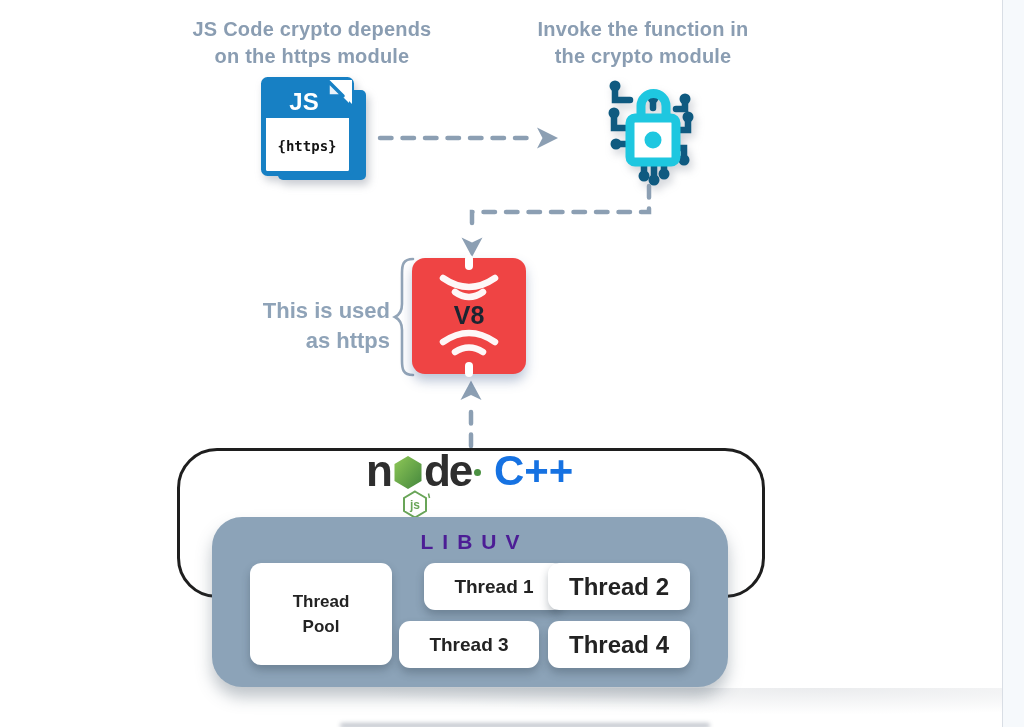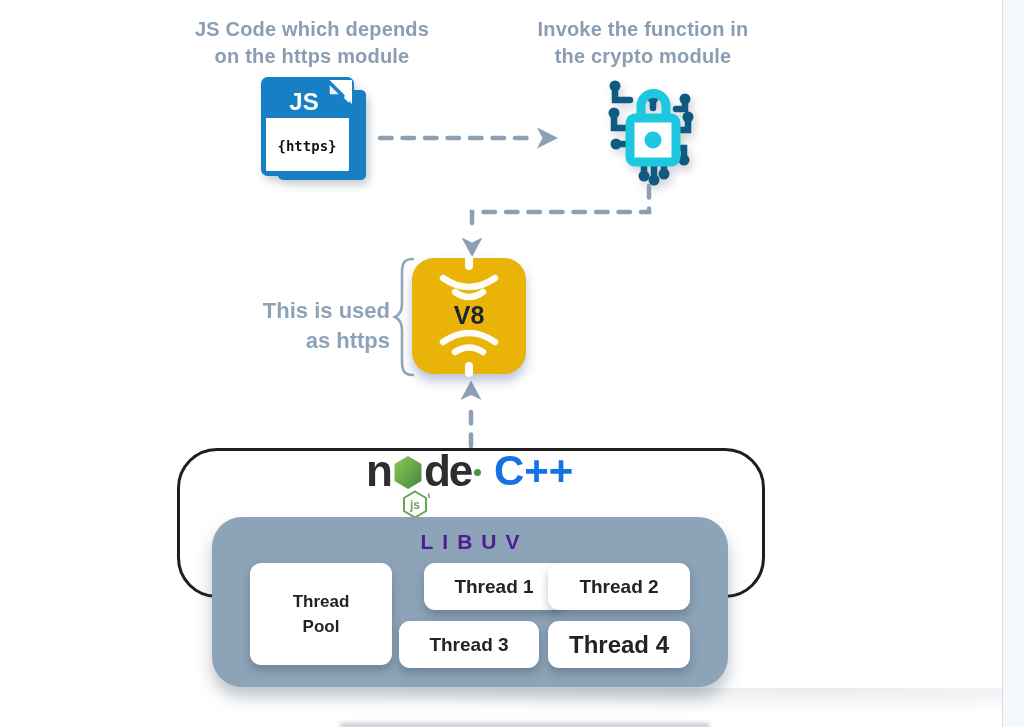--- a/index.html
+++ b/index.html
@@ -17,22 +17,22 @@
   .hdr-crypto{left:483px;top:16px;}
 
   
   .js-file{position:absolute;left:260px;top:76px;filter:drop-shadow(3px 5px 4px rgba(100,110,125,.35));}
   .crypto{position:absolute;left:588px;top:70px;filter:drop-shadow(3px 5px 4px rgba(100,110,125,.30));}
 
   
   .wires{position:absolute;left:0;top:0;width:1024px;height:727px;pointer-events:none;}
 
   
-  .v8-box{position:absolute;left:412px;top:258px;width:114px;height:116px;border-radius:22px;
-    background:#eab308;box-shadow:0 7px 12px rgba(60,90,140,.35);}
+  .v8-box{position:absolute;left:412px;top:258px;width:114px;height:116px;border-radius:13px;
+    background:#ef4444;box-shadow:0 7px 12px rgba(60,90,140,.35);}
   .v8-box svg{overflow:visible;}
   .bridge-note{position:absolute;left:238px;top:296px;width:152px;text-align:right;
     color:#8FA3B8;font-weight:600;font-size:22px;line-height:30px;}
   .brace{position:absolute;left:392px;top:257px;}
 
   
   .node-container{position:absolute;left:177px;top:448px;width:588px;height:150px;
     border:3.5px solid #1E1E1E;border-radius:40px;background:#fff;box-sizing:border-box;z-index:1;}
   .node-logo{position:absolute;left:366px;top:450px;display:flex;align-items:flex-start;z-index:2;}
   .node-letter{font-size:44px;font-weight:800;color:#2E2E2E;letter-spacing:-2px;line-height:42px;}
@@ -44,37 +44,37 @@
   
   .libuv{position:absolute;left:212px;top:517px;width:516px;height:170px;border-radius:30px;
     background:#8CA3B8;box-shadow:0 10px 16px rgba(70,85,100,.35);z-index:2;}
   .libuv-title{position:absolute;left:0;top:13px;width:100%;text-align:center;color:#4c1d95;
     font-size:21px;font-weight:800;letter-spacing:9px;padding-left:9px;box-sizing:border-box;}
   .cell{position:absolute;background:#fff;border-radius:11px;box-shadow:0 5px 9px rgba(40,55,70,.30);
     display:flex;align-items:center;justify-content:center;text-align:center;
     color:#232323;font-weight:700;}
   .pool{left:38px;top:46px;width:142px;height:102px;font-size:17px;line-height:25px;}
   .t1{left:187px;top:46px;width:140px;height:47px;font-size:19px;margin-left:25px;}
-  .t2{left:336px;top:46px;width:142px;height:47px;font-size:19px;}
+  .t2{left:336px;top:46px;width:142px;height:47px;font-size:24px;}
   .t3{left:187px;top:104px;width:140px;height:47px;font-size:19px;}
   .t4{left:336px;top:104px;width:142px;height:47px;font-size:24px;}
 
   
   .bottom-fade{position:absolute;left:380px;top:688px;width:624px;height:39px;
     background:radial-gradient(120% 110% at 70% 0%, rgba(95,105,120,.13), rgba(255,255,255,0) 62%);}
   .bottom-smudge{position:absolute;left:340px;top:723px;width:370px;height:5px;border-radius:3px;
     background:rgba(35,50,75,.28);filter:blur(2px);}
 </style>
 </head>
 <body>
 
 <div class="canvas">
 
   <div class="hdr hdr-js">
-    <div>JS Code which depends</div>
+    <div>JS Code crypto depends</div>
     <div>on the https module</div>
   </div>
   <div class="hdr hdr-crypto">
     <div>Invoke the function in</div>
     <div>the crypto module</div>
   </div>
 
   <svg class="js-file" width="115" height="112" viewBox="0 0 115 112">
     <rect x="18" y="14" width="88" height="90" rx="5" fill="#1780C4"></rect>
     <rect x="3.5" y="3.5" width="88" height="94" rx="4" fill="#ffffff" stroke="#1780C4" stroke-width="5"></rect>

